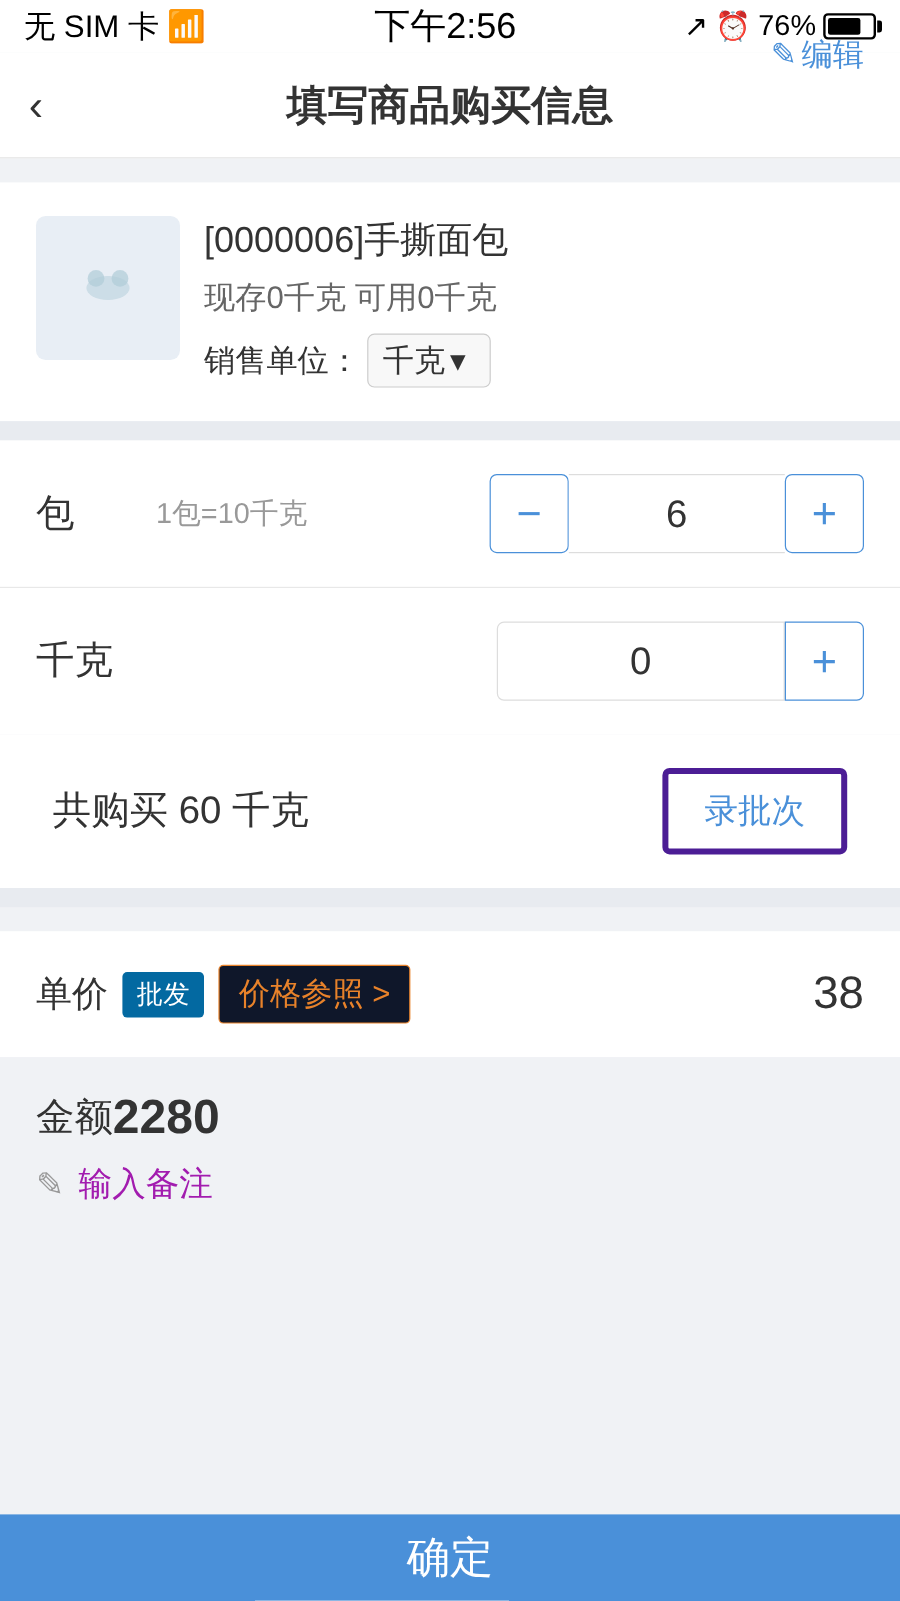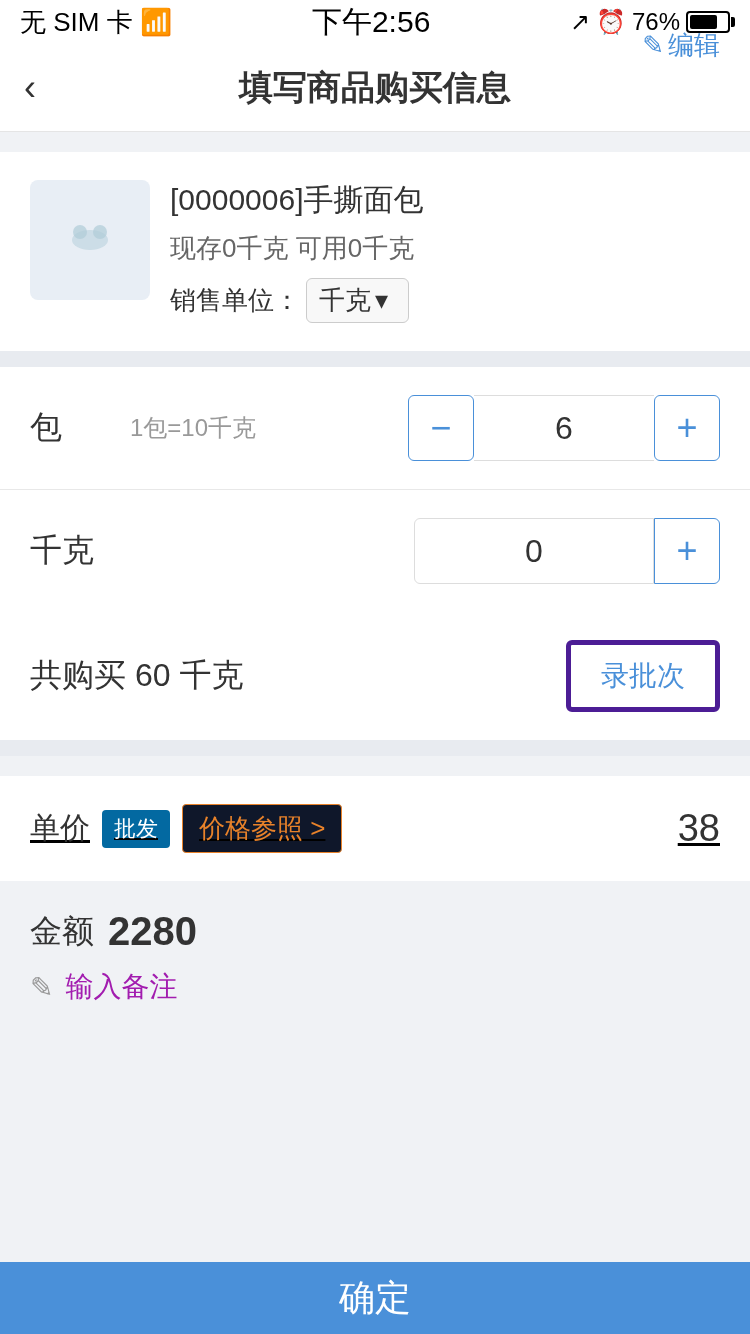--- a/index.html
+++ b/index.html
@@ -182,21 +182,21 @@
       display: flex;
       align-items: center;
       justify-content: center;
       cursor: pointer;
       border-radius: 0 6px 6px 0;
     }
 
     
     .summary-row {
       background: #fff;
-      padding: 28px 30px;
+      padding: 28px 44px;
       display: flex;
       align-items: center;
       justify-content: space-between;
     }
     .summary-text {
       font-size: 32px;
       color: #333;
     }
     .batch-btn {
       border: 5px solid #4c1d95;
@@ -212,21 +212,20 @@
     .price-section {
       background: #fff;
       margin-top: 20px;
       padding: 28px 30px;
     }
     .price-row {
       display: flex;
       align-items: center;
       gap: 9px;
       justify-content: space-between;
-      text-decoration: underline;
     }
     .price-label { font-size: 30px; color: #333; }
     .price-tag {
       background: #0369a1;
       color: #fff;
       font-size: 22px;
       padding: 4px 12px;
       border-radius: 4px;
     }
     .price-ref-btn {
@@ -245,21 +244,20 @@
     .price-value { font-size: 38px; color: #333; font-weight: 500; }
 
     
     .amount-section {
       background: #f0f2f5;
       padding: 28px 30px 14px;
     }
     .amount-row {
       display: flex;
       align-items: center;
-      gap: 14px;
     }
     .amount-label { font-size: 32px; color: #333; }
     .amount-value { font-size: 40px; color: #333; font-weight: 600; }
     .remark-row {
       display: flex;
       align-items: center;
       gap: 12px;
       margin-top: 14px;
     }
     .remark-icon { font-size: 28px; color: #999; }

